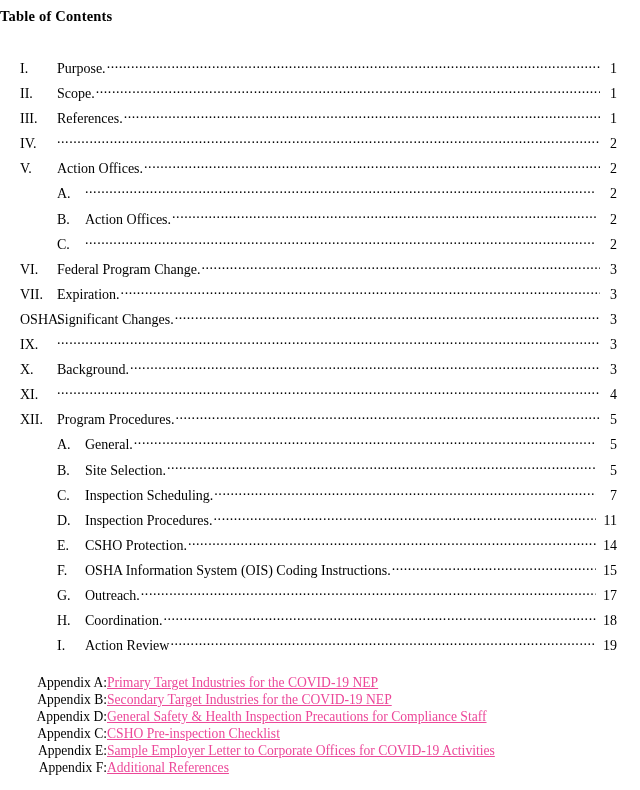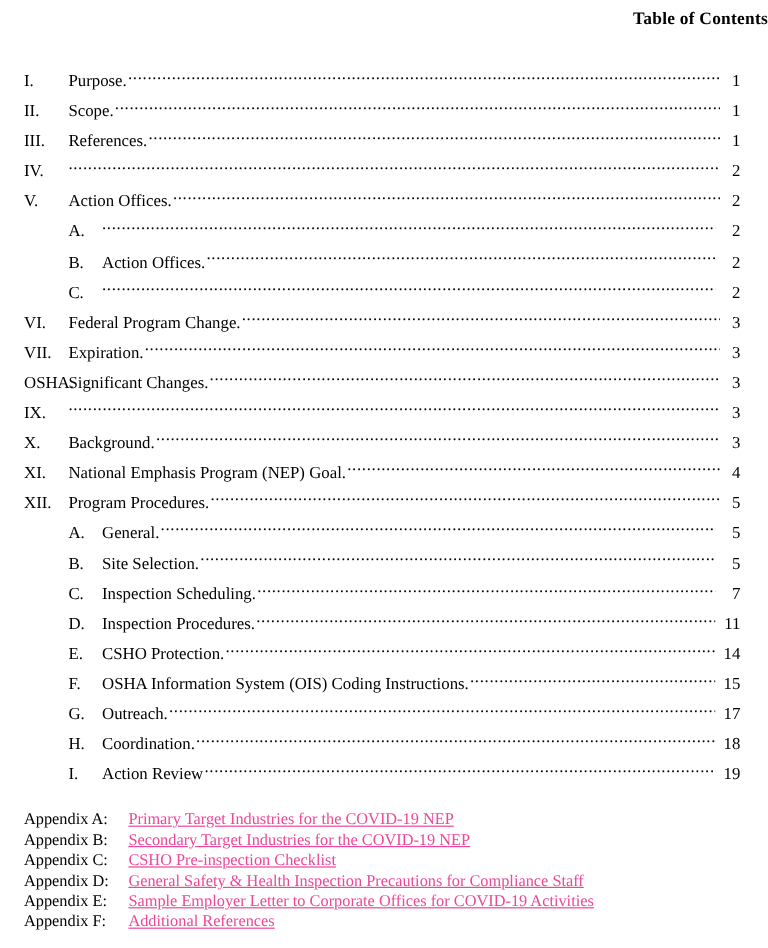--- a/index.html
+++ b/index.html
@@ -16,21 +16,21 @@
     overflow: hidden;
     font-family: "Liberation Serif", "DejaVu Serif", serif;
     color: #000000;
     box-sizing: border-box;
   }
   .page-title {
     position: absolute;
     top: 8px;
     left: 0;
     width: 640px;
-    text-align: right;
+    text-align: left;
     font-size: 14.5px;
     font-weight: bold;
     letter-spacing: 0.2px;
   }
 
   
   .toc {
     position: absolute;
     top: 56px;
     left: 0;
@@ -93,20 +93,21 @@
   .level-2 .pageno {
     padding-left: 4px;
   }
 
   
   .appendix {
     position: absolute;
     top: 674px;
     left: 0;
     width: 640px;
+    text-align: right;
   }
   .appendix-row {
     display: flex;
     align-items: baseline;
     height: 17px;
     line-height: 17px;
     font-size: 13.6px;
     white-space: nowrap;
   }
   .appendix-label {
@@ -199,21 +200,20 @@
         <span class="pageno">3</span>
       </div>
       <div class="toc-row level-1">
         <span class="num">X.</span>
         <span class="label">Background.</span>
         <span class="leader"></span>
         <span class="pageno">3</span>
       </div>
       <div class="toc-row level-1">
         <span class="num">XI.</span>
-        <span class="label">National Emphasis Program (NEP) Goal.</span>
         <span class="leader"></span>
         <span class="pageno">4</span>
       </div>
       <div class="toc-row level-1">
         <span class="num">XII.</span>
         <span class="label">Program Procedures.</span>
         <span class="leader"></span>
         <span class="pageno">5</span>
       </div>
       <div class="toc-row level-2">
@@ -275,28 +275,28 @@
   <div class="appendix">
       <div class="appendix-row">
         <span class="appendix-label">Appendix A:</span>
         <span class="appendix-link">Primary Target Industries for the COVID-19 NEP</span>
       </div>
       <div class="appendix-row">
         <span class="appendix-label">Appendix B:</span>
         <span class="appendix-link">Secondary Target Industries for the COVID-19 NEP</span>
       </div>
       <div class="appendix-row">
+        <span class="appendix-label">Appendix D:</span>
+        <span class="appendix-link">General Safety &amp; Health Inspection Precautions for Compliance Staff</span>
+      </div>
+      <div class="appendix-row">
         <span class="appendix-label">Appendix C:</span>
         <span class="appendix-link">CSHO Pre-inspection Checklist</span>
       </div>
       <div class="appendix-row">
-        <span class="appendix-label">Appendix D:</span>
-        <span class="appendix-link">General Safety &amp; Health Inspection Precautions for Compliance Staff</span>
-      </div>
-      <div class="appendix-row">
         <span class="appendix-label">Appendix E:</span>
         <span class="appendix-link">Sample Employer Letter to Corporate Offices for COVID-19 Activities</span>
       </div>
       <div class="appendix-row">
         <span class="appendix-label">Appendix F:</span>
         <span class="appendix-link">Additional References</span>
       </div>
     </div>
 
 </div>

